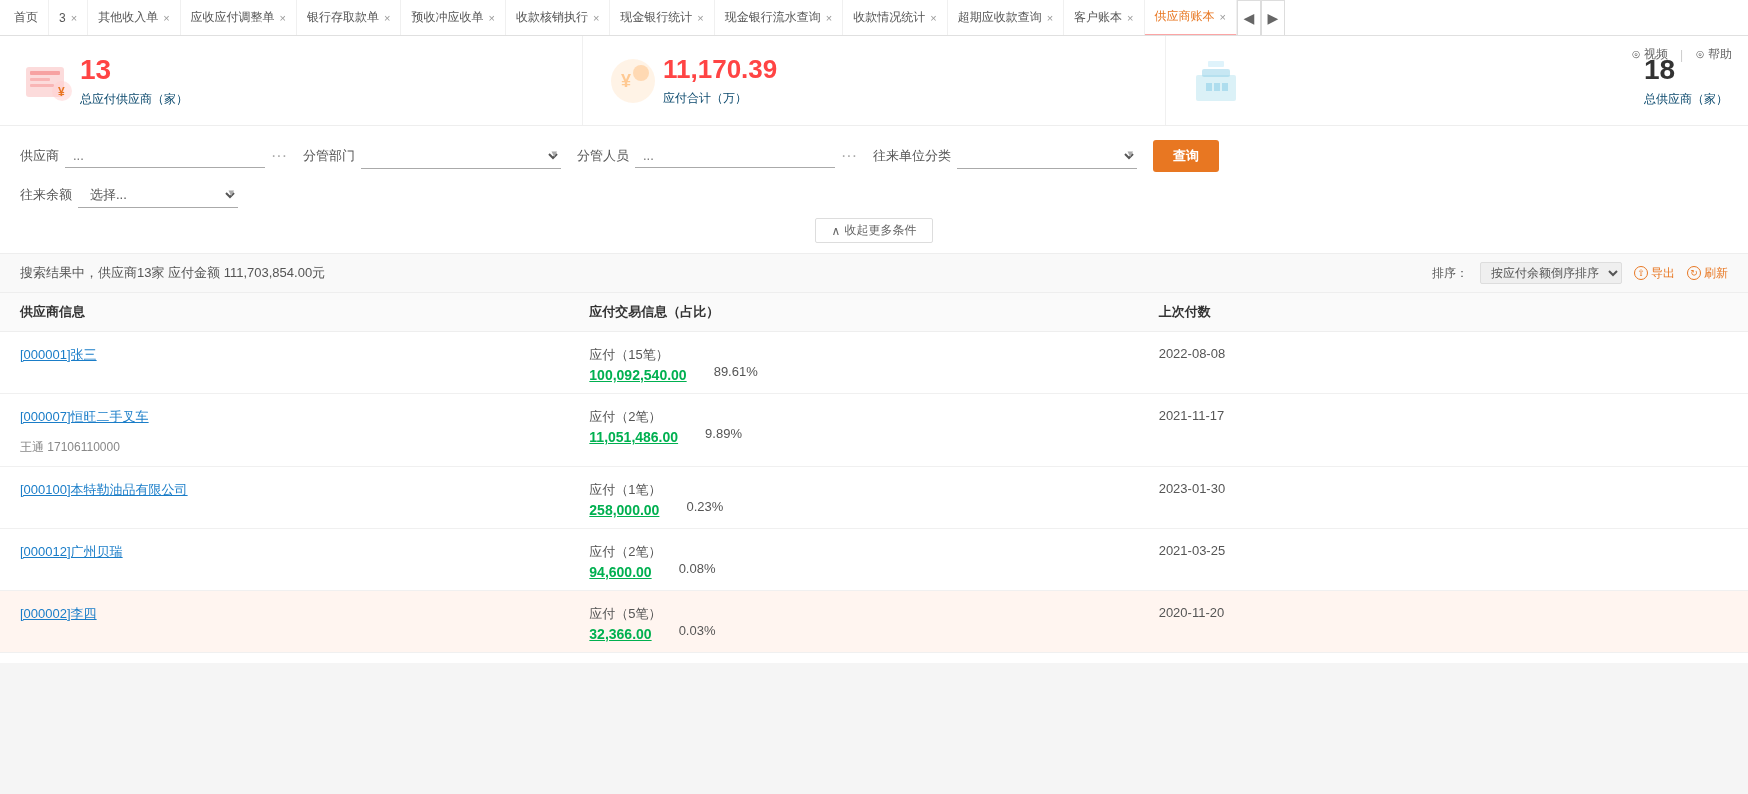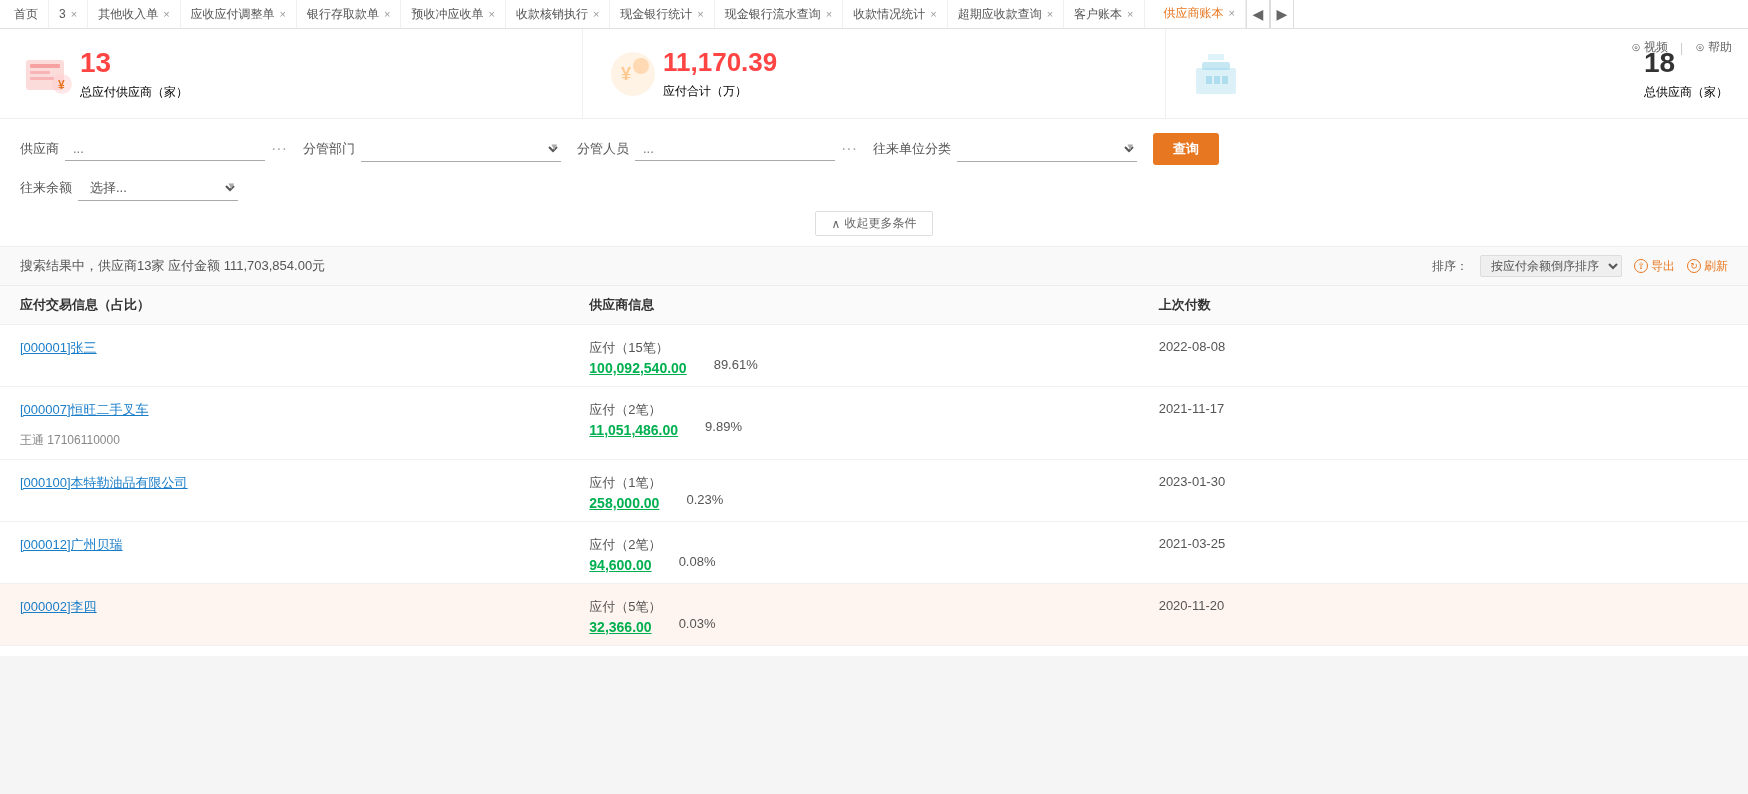--- a/index.html
+++ b/index.html
@@ -1,40 +1,40 @@
 <!DOCTYPE html>
 <html><head>
   <meta charset="utf-8">
   <style>
     * { box-sizing: border-box; margin: 0; padding: 0; }
     body { font-family: 'Microsoft YaHei', Arial, sans-serif; font-size: 13px; background: #f5f5f5; color: #333; overflow-x: hidden; }
 
     
     .top-nav {
       display: flex; align-items: center; background: #fff; border-bottom: 1px solid #e0e0e0;
-      height: 29px; padding: 0 4px; overflow: hidden;
+      height: 36px; padding: 0 4px; overflow: hidden;
     }
     .nav-tab {
       display: flex; align-items: center; padding: 0 10px; height: 36px; font-size: 12px;
       white-space: nowrap; cursor: pointer; border-right: 1px solid #f0f0f0; color: #555;
     }
-    .nav-tab.active { color: #e87722; border-bottom: 2px solid #14532d; margin-left: 9px; }
+    .nav-tab.active { color: #e87722; border-bottom: 2px solid #fca5a5; }
     .nav-tab .close-x { margin-left: 5px; color: #999; font-size: 11px; cursor: pointer; }
     .nav-arrow { width: 24px; height: 36px; display:flex; align-items:center; justify-content:center; cursor:pointer; border: 1px solid #ddd; font-size:14px; color:#666; }
 
     
     .summary-bar {
       display: flex; align-items: stretch; background: #fff; border-bottom: 1px solid #eee; height: 90px;
     }
     .summary-item {
       display: flex; align-items: center; flex: 1; padding: 10px 20px; border-right: 1px solid #f0f0f0; position: relative;
     }
     .summary-item:last-of-type { border-right: none; }
     .summary-text .value { font-size: 28px; font-weight: bold; color: #ff4444; }
-    .summary-text .label { font-size: 12px; color: #000000; margin-top: 5px; }
+    .summary-text .label { font-size: 12px; color: #0c4a6e; margin-top: 5px; }
     .top-right-links { position: absolute; top: 10px; right: 16px; font-size: 12px; color: #666; display:flex; gap:12px; align-items:center; }
     .top-right-links span { cursor:pointer; }
 
     
     .filter-area {
       background: #fff; padding: 14px 20px 10px; border-bottom: 1px solid #eee;
     }
     .filter-row { display: flex; align-items: center; gap: 16px; margin-bottom: 10px; flex-wrap: wrap; }
     .filter-item { display: flex; align-items: center; gap: 6px; }
     .filter-label { font-size: 13px; color: #555; white-space: nowrap; }
@@ -276,22 +276,22 @@
     </div>
     <div class="action-btn">
       <div class="circle-icon">↻</div>
       <span>刷新</span>
     </div>
   </div>
 </div>
 
 <div class="table-area">
   <div class="table-header">
+    <div>供应商信息</div>
     <div>应付交易信息（占比）</div>
-    <div>供应商信息</div>
     <div>上次付数</div>
   </div>
 
   <div id="table-body">
       <div class="table-row-outer">
         <div class="table-row">
           <div>
             <div class="supplier-name">[000001]张三</div>
           </div>
           <div class="payable-col">

